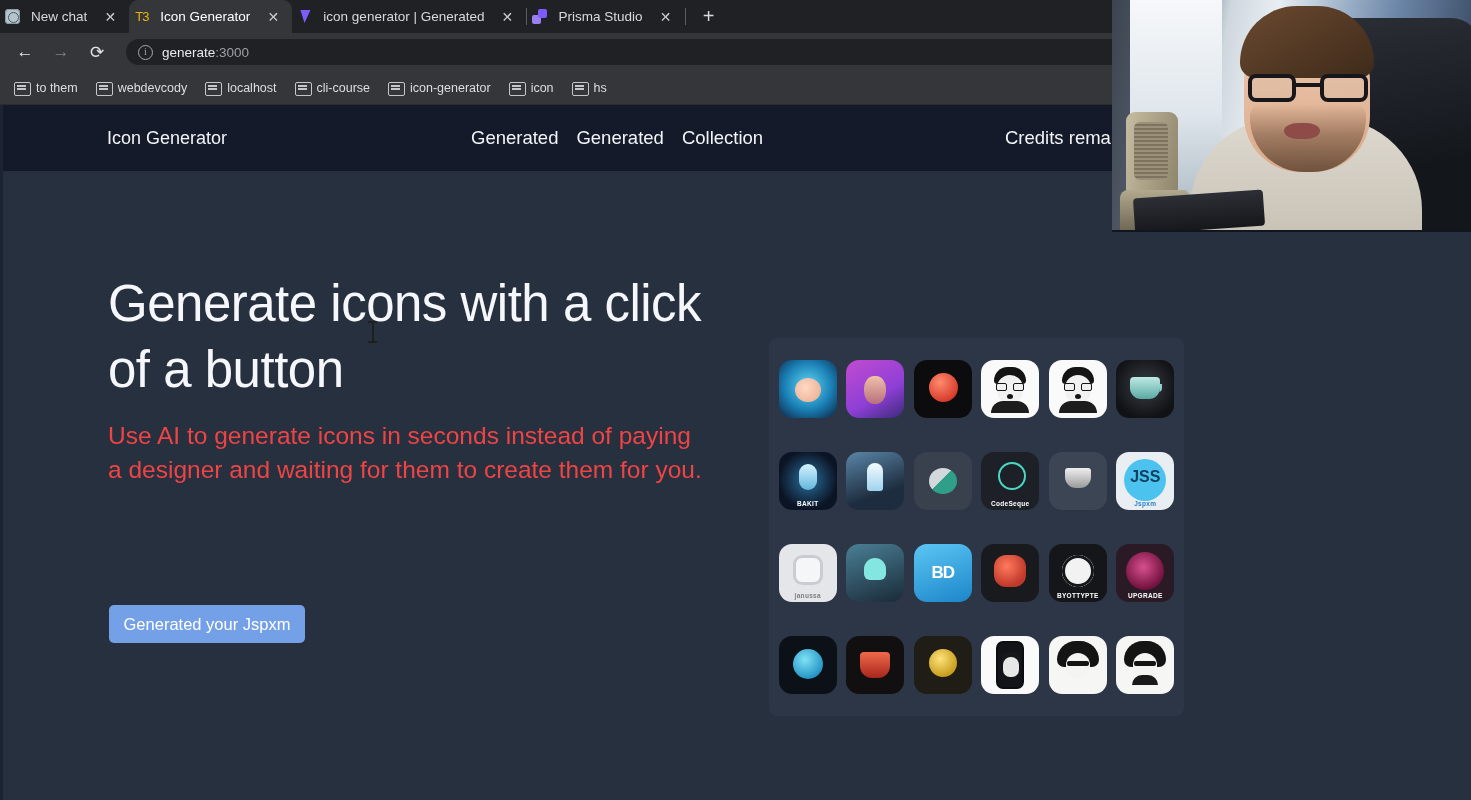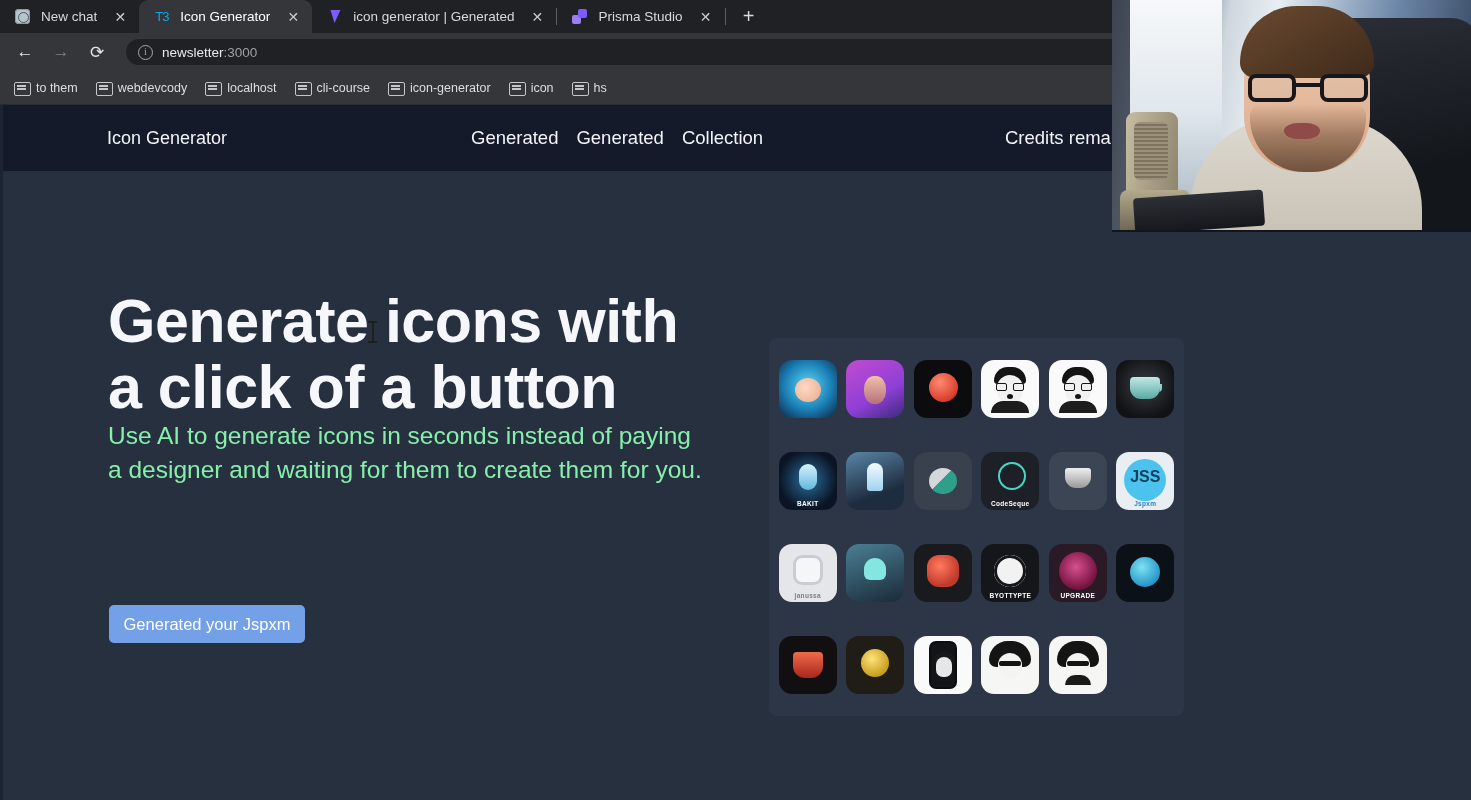--- a/index.html
+++ b/index.html
@@ -15,21 +15,21 @@
   
   .tabstrip {
     position: absolute; top: 0; left: 0; width: 1471px; height: 33px;
     background: #202124;
     display: flex; align-items: flex-end;
   }
   .tab {
     position: relative;
     height: 33px;
     display: flex; align-items: center;
-    padding: 0 6px 0 14px;
+    padding: 0 6px 0 4px;
     border-radius: 9px 9px 0 0;
     color: #d7d9dc;
     font-size: 13.5px;
     white-space: nowrap;
   }
   .tab.active { background: #35363a; color: #fff; }
   .tab-favicon {
     width: 17px; height: 17px; margin-right: 10px;
     flex: 0 0 17px; position: relative;
     display: flex; align-items: center; justify-content: center;
@@ -38,21 +38,21 @@
     width: 15px; height: 15px; border-radius: 4px;
     background: #b6c4cc;
     box-shadow: inset 0 0 0 1px #8c9aa4;
     position: relative;
   }
   .fav-chatgpt::after {
     content: ""; position: absolute; left: 3px; top: 3px;
     width: 9px; height: 9px; border-radius: 50%;
     border: 1.6px solid #4a5a63;
   }
-  .fav-t5 { color: #0ea5e9; font-size: 13px; letter-spacing: -1px; }
+  .fav-t5 { color: #eab308; font-size: 13px; letter-spacing: -1px; }
   .fav-supabase {
     width: 0; height: 0;
     border-left: 5px solid transparent; border-right: 5px solid transparent;
     border-top: 13px solid #7c5cff;
     transform: skewX(-4deg);
   }
   .fav-prisma { position: relative; width: 15px; height: 15px; }
   .fav-prisma .sq1 {
     position: absolute; left: 0; bottom: 0; width: 9px; height: 9px;
     background: #9b7ef0; border-radius: 2px;
@@ -150,26 +150,26 @@
   .navlink { color: #f2f4f7; font-size: 18.5px; }
   .credits {
     position: absolute; left: 1002px; top: 0; height: 66px;
     display: flex; align-items: center;
     color: #f2f4f7; font-size: 18.5px; white-space: nowrap;
   }
 
   .hero { position: absolute; left: 0; top: 66px; width: 1471px; }
   .hero-title {
     position: absolute; left: 108px; top: 100px; width: 610px;
-    color: #f5f7fa; font-size: 61px; line-height: 66px;
-    font-weight: 700; letter-spacing: -0.5px; margin-top: 17px;
+    color: #f5f7fa; font-size: 51px; line-height: 66px;
+    font-weight: 400; letter-spacing: -0.5px;
   }
   .hero-sub {
     position: absolute; left: 108px; top: 248px; width: 600px;
-    color: #86efac; font-size: 24.5px; line-height: 34px; font-weight: 400;
+    color: #ef4444; font-size: 24.5px; line-height: 34px; font-weight: 400;
   }
   .cta {
     position: absolute; left: 109px; top: 434px;
     width: 196px; height: 38px;
     background: #74a0e8; color: #ffffff;
     border: none; border-radius: 5px;
     font-family: "Liberation Sans", sans-serif;
     font-size: 16.5px; cursor: pointer;
     display: flex; align-items: center; justify-content: center;
   }
@@ -383,21 +383,21 @@
     <div class="tab-sep"></div>
     <div class="tab-newbtn">+</div>
   </div>
 
   <div class="toolbar">
     <div class="nav-btn">←</div>
     <div class="nav-btn dim">→</div>
     <div class="nav-btn">⟳</div>
     <div class="omnibox">
       <span class="omni-info">i</span>
-      <span class="omni-url"><span>newsletter</span><span class="port">:3000</span></span>
+      <span class="omni-url"><span>generate</span><span class="port">:3000</span></span>
     </div>
   </div>
 
   <div class="bookmarks">
     <div class="bm">
         <span class="bm-folder"></span>
         <span>to them</span>
       </div>
     <div class="bm">
         <span class="bm-folder"></span>
@@ -512,20 +512,25 @@
             </div>
           </div>
 
         <div class="cell">
             <div class="ic i13">
               <span class="ic-lbl" style="color:#7a7f85">janussa</span>
             </div>
           </div>
         <div class="cell">
             <div class="ic i14"></div>
+          </div>
+        <div class="cell">
+            <div class="ic i15">
+              <span class="txt">BD</span>
+            </div>
           </div>
         <div class="cell">
             <div class="ic i16"></div>
           </div>
         <div class="cell">
             <div class="ic i17">
               <span class="ic-lbl">BYOTTYPTE</span>
             </div>
           </div>
         <div class="cell">

